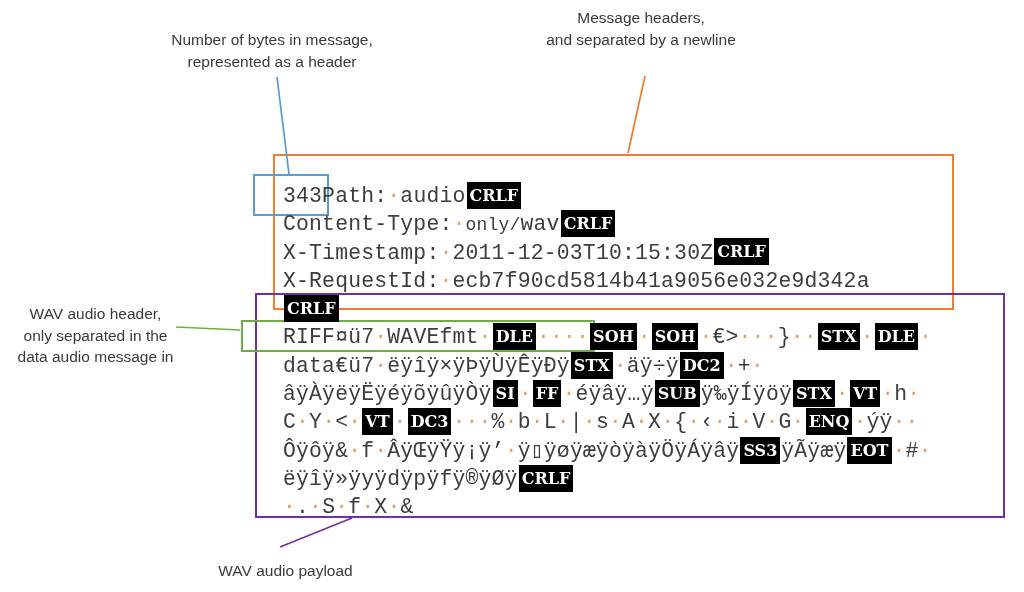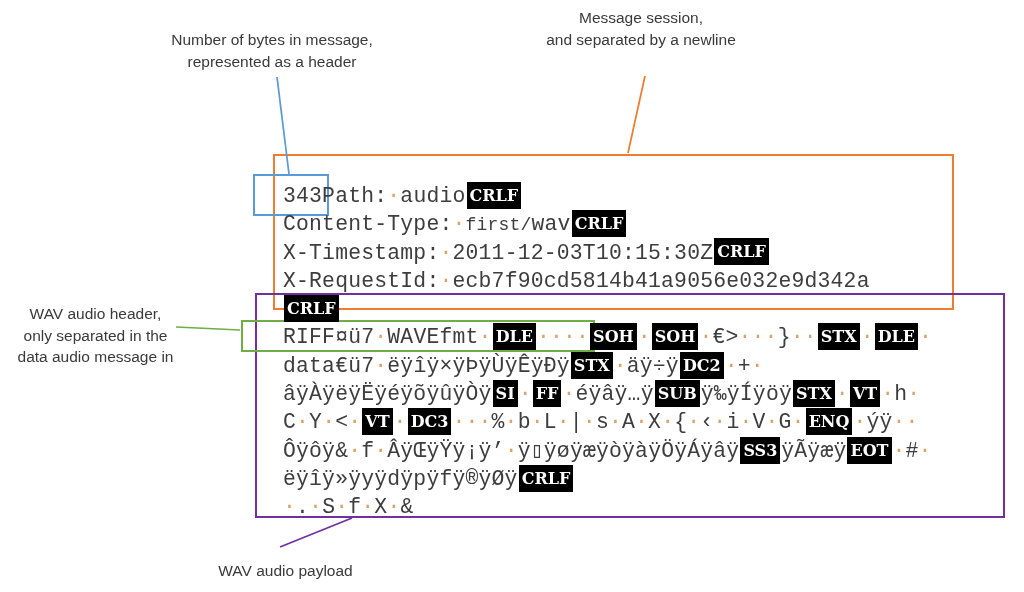--- a/index.html
+++ b/index.html
@@ -71,39 +71,39 @@
 
   <svg class="connectors" width="1024" height="592">
     <line x1="277" y1="77" x2="289" y2="174" stroke-width="1.75" stroke="#5B9BD5"></line>
     <line x1="645" y1="76" x2="628" y2="153" stroke-width="1.75" stroke="#ED7D31"></line>
     <line x1="176" y1="327" x2="240" y2="330" stroke-width="1.75" stroke="#70AD47"></line>
     <line x1="352" y1="518" x2="280" y2="547" stroke-width="1.75" stroke="#7030A0"></line>
   </svg>
 
   <div class="message" style="color: rgb(61, 61, 61);">
       <div class="msg-line"><span class="txt">343Path:</span><span class="dots" style="color: rgb(223, 161, 104);">·</span><span class="txt">audio</span><span class="ctrl" style="background: rgb(0, 0, 0); color: rgb(255, 255, 255);">CRLF</span></div>
-      <div class="msg-line"><span class="txt">Content-Type:</span><span class="dots" style="color: rgb(223, 161, 104);">·</span><span class="txt sm">first/</span><span class="txt">wav</span><span class="ctrl" style="background: rgb(0, 0, 0); color: rgb(255, 255, 255);">CRLF</span></div>
+      <div class="msg-line"><span class="txt">Content-Type:</span><span class="dots" style="color: rgb(223, 161, 104);">·</span><span class="txt sm">only/</span><span class="txt">wav</span><span class="ctrl" style="background: rgb(0, 0, 0); color: rgb(255, 255, 255);">CRLF</span></div>
       <div class="msg-line"><span class="txt">X-Timestamp:</span><span class="dots" style="color: rgb(223, 161, 104);">·</span><span class="txt">2011-12-03T10:15:30Z</span><span class="ctrl" style="background: rgb(0, 0, 0); color: rgb(255, 255, 255);">CRLF</span></div>
       <div class="msg-line"><span class="txt">X-RequestId:</span><span class="dots" style="color: rgb(223, 161, 104);">·</span><span class="txt">ecb7f90cd5814b41a9056e032e9d342a</span></div>
       <div class="msg-line"><span class="ctrl" style="background: rgb(0, 0, 0); color: rgb(255, 255, 255);">CRLF</span></div>
       <div class="msg-line"><span class="txt">RIFF¤ü7</span><span class="dots" style="color: rgb(223, 161, 104);">·</span><span class="txt">WAVEfmt</span><span class="dots" style="color: rgb(223, 161, 104);">·</span><span class="ctrl" style="background: rgb(0, 0, 0); color: rgb(255, 255, 255);">DLE</span><span class="dots" style="color: rgb(223, 161, 104);">····</span><span class="ctrl" style="background: rgb(0, 0, 0); color: rgb(255, 255, 255);">SOH</span><span class="dots" style="color: rgb(223, 161, 104);">·</span><span class="ctrl" style="background: rgb(0, 0, 0); color: rgb(255, 255, 255);">SOH</span><span class="dots" style="color: rgb(223, 161, 104);">·</span><span class="txt">€&gt;</span><span class="dots" style="color: rgb(223, 161, 104);">···</span><span class="txt">}</span><span class="dots" style="color: rgb(223, 161, 104);">··</span><span class="ctrl" style="background: rgb(0, 0, 0); color: rgb(255, 255, 255);">STX</span><span class="dots" style="color: rgb(223, 161, 104);">·</span><span class="ctrl" style="background: rgb(0, 0, 0); color: rgb(255, 255, 255);">DLE</span><span class="dots" style="color: rgb(223, 161, 104);">·</span></div>
       <div class="msg-line"><span class="txt">data€ü7</span><span class="dots" style="color: rgb(223, 161, 104);">·</span><span class="txt">ëÿîÿ×ÿÞÿÙÿÊÿÐÿ</span><span class="ctrl" style="background: rgb(0, 0, 0); color: rgb(255, 255, 255);">STX</span><span class="dots" style="color: rgb(223, 161, 104);">·</span><span class="txt">äÿ÷ÿ</span><span class="ctrl" style="background: rgb(0, 0, 0); color: rgb(255, 255, 255);">DC2</span><span class="dots" style="color: rgb(223, 161, 104);">·</span><span class="txt">+</span><span class="dots" style="color: rgb(223, 161, 104);">·</span></div>
       <div class="msg-line"><span class="txt">âÿÀÿëÿËÿéÿõÿûÿÒÿ</span><span class="ctrl" style="background: rgb(0, 0, 0); color: rgb(255, 255, 255);">SI</span><span class="dots" style="color: rgb(223, 161, 104);">·</span><span class="ctrl" style="background: rgb(0, 0, 0); color: rgb(255, 255, 255);">FF</span><span class="dots" style="color: rgb(223, 161, 104);">·</span><span class="txt">éÿâÿ…ÿ</span><span class="ctrl" style="background: rgb(0, 0, 0); color: rgb(255, 255, 255);">SUB</span><span class="txt">ÿ‰ÿÍÿöÿ</span><span class="ctrl" style="background: rgb(0, 0, 0); color: rgb(255, 255, 255);">STX</span><span class="dots" style="color: rgb(223, 161, 104);">·</span><span class="ctrl" style="background: rgb(0, 0, 0); color: rgb(255, 255, 255);">VT</span><span class="dots" style="color: rgb(223, 161, 104);">·</span><span class="txt">h</span><span class="dots" style="color: rgb(223, 161, 104);">·</span></div>
       <div class="msg-line"><span class="txt">C</span><span class="dots" style="color: rgb(223, 161, 104);">·</span><span class="txt">Y</span><span class="dots" style="color: rgb(223, 161, 104);">·</span><span class="txt">&lt;</span><span class="dots" style="color: rgb(223, 161, 104);">·</span><span class="ctrl" style="background: rgb(0, 0, 0); color: rgb(255, 255, 255);">VT</span><span class="dots" style="color: rgb(223, 161, 104);">·</span><span class="ctrl" style="background: rgb(0, 0, 0); color: rgb(255, 255, 255);">DC3</span><span class="dots" style="color: rgb(223, 161, 104);">···</span><span class="txt">%</span><span class="dots" style="color: rgb(223, 161, 104);">·</span><span class="txt">b</span><span class="dots" style="color: rgb(223, 161, 104);">·</span><span class="txt">L</span><span class="dots" style="color: rgb(223, 161, 104);">·</span><span class="txt">|</span><span class="dots" style="color: rgb(223, 161, 104);">·</span><span class="txt">s</span><span class="dots" style="color: rgb(223, 161, 104);">·</span><span class="txt">A</span><span class="dots" style="color: rgb(223, 161, 104);">·</span><span class="txt">X</span><span class="dots" style="color: rgb(223, 161, 104);">·</span><span class="txt">{</span><span class="dots" style="color: rgb(223, 161, 104);">·</span><span class="txt">‹</span><span class="dots" style="color: rgb(223, 161, 104);">·</span><span class="txt">i</span><span class="dots" style="color: rgb(223, 161, 104);">·</span><span class="txt">V</span><span class="dots" style="color: rgb(223, 161, 104);">·</span><span class="txt">G</span><span class="dots" style="color: rgb(223, 161, 104);">·</span><span class="ctrl" style="background: rgb(0, 0, 0); color: rgb(255, 255, 255);">ENQ</span><span class="dots" style="color: rgb(223, 161, 104);">·</span><span class="txt">ýÿ</span><span class="dots" style="color: rgb(223, 161, 104);">··</span></div>
       <div class="msg-line"><span class="txt">Ôÿôÿ&amp;</span><span class="dots" style="color: rgb(223, 161, 104);">·</span><span class="txt">f</span><span class="dots" style="color: rgb(223, 161, 104);">·</span><span class="txt">ÂÿŒÿŸÿ¡ÿ’</span><span class="dots" style="color: rgb(223, 161, 104);">·</span><span class="txt">ÿ▯ÿøÿæÿòÿàÿÖÿÁÿâÿ</span><span class="ctrl" style="background: rgb(0, 0, 0); color: rgb(255, 255, 255);">SS3</span><span class="txt">ÿÃÿæÿ</span><span class="ctrl" style="background: rgb(0, 0, 0); color: rgb(255, 255, 255);">EOT</span><span class="dots" style="color: rgb(223, 161, 104);">·</span><span class="txt">#</span><span class="dots" style="color: rgb(223, 161, 104);">·</span></div>
       <div class="msg-line"><span class="txt">ëÿîÿ»ÿyÿdÿpÿfÿ®ÿØÿ</span><span class="ctrl" style="background: rgb(0, 0, 0); color: rgb(255, 255, 255);">CRLF</span></div>
       <div class="msg-line"><span class="dots" style="color: rgb(223, 161, 104);">·</span><span class="txt">.</span><span class="dots" style="color: rgb(223, 161, 104);">·</span><span class="txt">S</span><span class="dots" style="color: rgb(223, 161, 104);">·</span><span class="txt">f</span><span class="dots" style="color: rgb(223, 161, 104);">·</span><span class="txt">X</span><span class="dots" style="color: rgb(223, 161, 104);">·</span><span class="txt">&amp;</span></div>
     </div>
 
   <div class="label label-bytes">
       <div>Number of bytes in message,</div>
       <div>represented as a header</div>
     </div>
   <div class="label label-headers">
-      <div>Message session,</div>
+      <div>Message headers,</div>
       <div>and separated by a newline</div>
     </div>
   <div class="label label-wav-header">
       <div>WAV audio header,</div>
       <div>only separated in the</div>
       <div>data audio message in</div>
     </div>
   <div class="label label-payload">WAV audio payload</div>
 
 </div>

